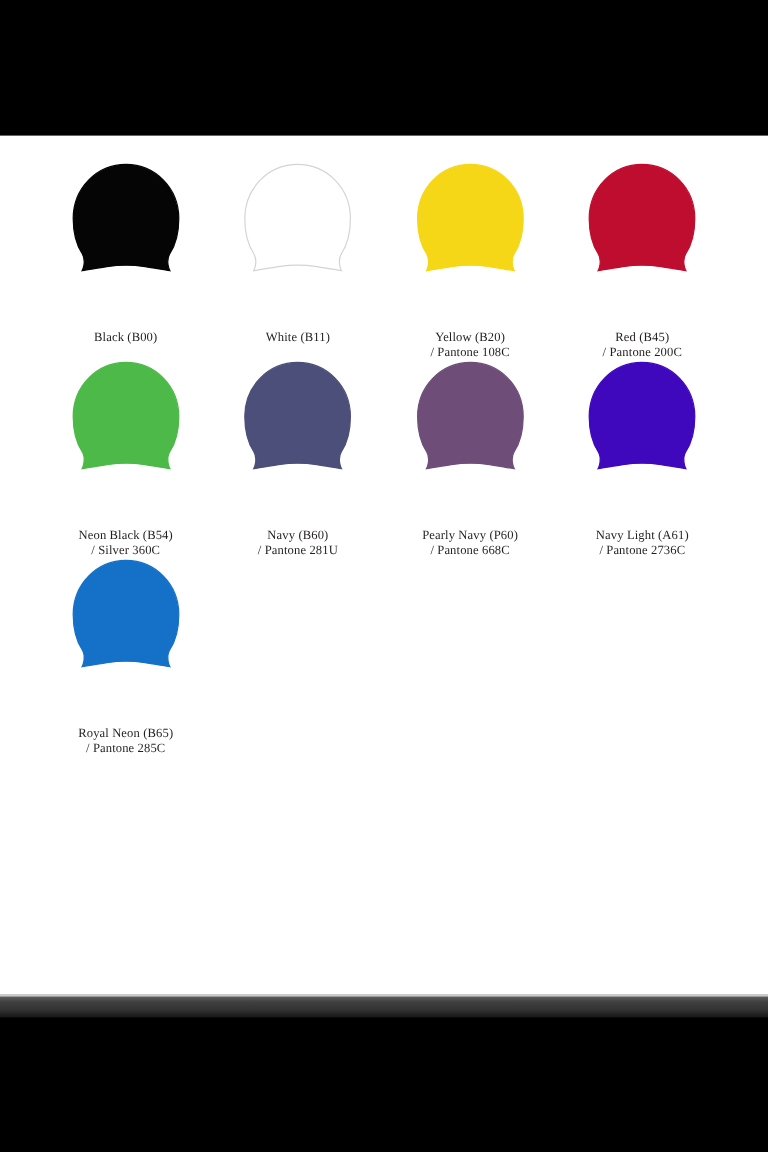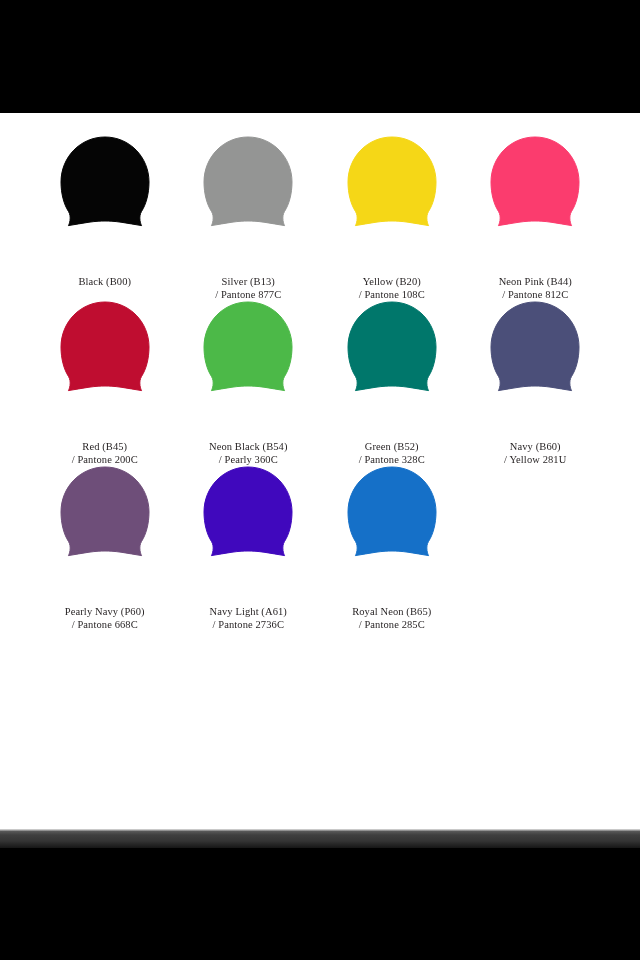--- a/index.html
+++ b/index.html
@@ -119,72 +119,56 @@
           <div class="cap-wrap">
             <svg viewBox="0 0 100 92">
               <path d="M50,2 C74.5,2 94,22 94,47 C94,59 91,69.5 86.5,76.5 C85,79 84.5,82 85,85.5 C85.4,88 86,89.5 86.6,90.6 C80,89.6 73,88.2 66,87.2 C59,86.2 54,86 50,86 C46,86 41,86.2 34,87.2 C27,88.2 20,89.6 13.4,90.6 C14,89.5 14.6,88 15,85.5 C15.5,82 15,79 13.5,76.5 C9,69.5 6,59 6,47 C6,22 25.5,2 50,2 Z" fill="#050505" stroke="#050505" stroke-width="1"></path>
             </svg>
           </div>
           <div class="label"><span>Black (B00)</span></div>
         </div>
         <div class="cell">
           <div class="cap-wrap">
             <svg viewBox="0 0 100 92">
-              <path d="M50,2 C74.5,2 94,22 94,47 C94,59 91,69.5 86.5,76.5 C85,79 84.5,82 85,85.5 C85.4,88 86,89.5 86.6,90.6 C80,89.6 73,88.2 66,87.2 C59,86.2 54,86 50,86 C46,86 41,86.2 34,87.2 C27,88.2 20,89.6 13.4,90.6 C14,89.5 14.6,88 15,85.5 C15.5,82 15,79 13.5,76.5 C9,69.5 6,59 6,47 C6,22 25.5,2 50,2 Z" fill="#949594" stroke="#949594" stroke-width="1"></path>
+              <path d="M50,2 C74.5,2 94,22 94,47 C94,59 91,69.5 86.5,76.5 C85,79 84.5,82 85,85.5 C85.4,88 86,89.5 86.6,90.6 C80,89.6 73,88.2 66,87.2 C59,86.2 54,86 50,86 C46,86 41,86.2 34,87.2 C27,88.2 20,89.6 13.4,90.6 C14,89.5 14.6,88 15,85.5 C15.5,82 15,79 13.5,76.5 C9,69.5 6,59 6,47 C6,22 25.5,2 50,2 Z" fill="#ffffff" stroke="#d4d4d4" stroke-width="1"></path>
             </svg>
           </div>
-          <div class="label"><span>Silver (B13)</span><span class="l2">/ Pantone 877C</span></div>
+          <div class="label"><span>White (B11)</span></div>
         </div>
         <div class="cell">
           <div class="cap-wrap">
             <svg viewBox="0 0 100 92">
               <path d="M50,2 C74.5,2 94,22 94,47 C94,59 91,69.5 86.5,76.5 C85,79 84.5,82 85,85.5 C85.4,88 86,89.5 86.6,90.6 C80,89.6 73,88.2 66,87.2 C59,86.2 54,86 50,86 C46,86 41,86.2 34,87.2 C27,88.2 20,89.6 13.4,90.6 C14,89.5 14.6,88 15,85.5 C15.5,82 15,79 13.5,76.5 C9,69.5 6,59 6,47 C6,22 25.5,2 50,2 Z" fill="#f5d717" stroke="#f5d717" stroke-width="1"></path>
             </svg>
           </div>
           <div class="label"><span>Yellow (B20)</span><span class="l2">/ Pantone 108C</span></div>
-        </div>
-        <div class="cell">
-          <div class="cap-wrap">
-            <svg viewBox="0 0 100 92">
-              <path d="M50,2 C74.5,2 94,22 94,47 C94,59 91,69.5 86.5,76.5 C85,79 84.5,82 85,85.5 C85.4,88 86,89.5 86.6,90.6 C80,89.6 73,88.2 66,87.2 C59,86.2 54,86 50,86 C46,86 41,86.2 34,87.2 C27,88.2 20,89.6 13.4,90.6 C14,89.5 14.6,88 15,85.5 C15.5,82 15,79 13.5,76.5 C9,69.5 6,59 6,47 C6,22 25.5,2 50,2 Z" fill="#fb3c6e" stroke="#fb3c6e" stroke-width="1"></path>
-            </svg>
-          </div>
-          <div class="label"><span>Neon Pink (B44)</span><span class="l2">/ Pantone 812C</span></div>
         </div>
         <div class="cell">
           <div class="cap-wrap">
             <svg viewBox="0 0 100 92">
               <path d="M50,2 C74.5,2 94,22 94,47 C94,59 91,69.5 86.5,76.5 C85,79 84.5,82 85,85.5 C85.4,88 86,89.5 86.6,90.6 C80,89.6 73,88.2 66,87.2 C59,86.2 54,86 50,86 C46,86 41,86.2 34,87.2 C27,88.2 20,89.6 13.4,90.6 C14,89.5 14.6,88 15,85.5 C15.5,82 15,79 13.5,76.5 C9,69.5 6,59 6,47 C6,22 25.5,2 50,2 Z" fill="#bf0d30" stroke="#bf0d30" stroke-width="1"></path>
             </svg>
           </div>
           <div class="label"><span>Red (B45)</span><span class="l2">/ Pantone 200C</span></div>
         </div>
         <div class="cell">
           <div class="cap-wrap">
             <svg viewBox="0 0 100 92">
               <path d="M50,2 C74.5,2 94,22 94,47 C94,59 91,69.5 86.5,76.5 C85,79 84.5,82 85,85.5 C85.4,88 86,89.5 86.6,90.6 C80,89.6 73,88.2 66,87.2 C59,86.2 54,86 50,86 C46,86 41,86.2 34,87.2 C27,88.2 20,89.6 13.4,90.6 C14,89.5 14.6,88 15,85.5 C15.5,82 15,79 13.5,76.5 C9,69.5 6,59 6,47 C6,22 25.5,2 50,2 Z" fill="#4cb948" stroke="#4cb948" stroke-width="1"></path>
             </svg>
           </div>
-          <div class="label"><span>Neon Black (B54)</span><span class="l2">/ Pearly 360C</span></div>
-        </div>
-        <div class="cell">
-          <div class="cap-wrap">
-            <svg viewBox="0 0 100 92">
-              <path d="M50,2 C74.5,2 94,22 94,47 C94,59 91,69.5 86.5,76.5 C85,79 84.5,82 85,85.5 C85.4,88 86,89.5 86.6,90.6 C80,89.6 73,88.2 66,87.2 C59,86.2 54,86 50,86 C46,86 41,86.2 34,87.2 C27,88.2 20,89.6 13.4,90.6 C14,89.5 14.6,88 15,85.5 C15.5,82 15,79 13.5,76.5 C9,69.5 6,59 6,47 C6,22 25.5,2 50,2 Z" fill="#00776b" stroke="#00776b" stroke-width="1"></path>
-            </svg>
-          </div>
-          <div class="label"><span>Green (B52)</span><span class="l2">/ Pantone 328C</span></div>
+          <div class="label"><span>Neon Black (B54)</span><span class="l2">/ Silver 360C</span></div>
         </div>
         <div class="cell">
           <div class="cap-wrap">
             <svg viewBox="0 0 100 92">
               <path d="M50,2 C74.5,2 94,22 94,47 C94,59 91,69.5 86.5,76.5 C85,79 84.5,82 85,85.5 C85.4,88 86,89.5 86.6,90.6 C80,89.6 73,88.2 66,87.2 C59,86.2 54,86 50,86 C46,86 41,86.2 34,87.2 C27,88.2 20,89.6 13.4,90.6 C14,89.5 14.6,88 15,85.5 C15.5,82 15,79 13.5,76.5 C9,69.5 6,59 6,47 C6,22 25.5,2 50,2 Z" fill="#4b4f79" stroke="#4b4f79" stroke-width="1"></path>
             </svg>
           </div>
-          <div class="label"><span>Navy (B60)</span><span class="l2">/ Yellow 281U</span></div>
+          <div class="label"><span>Navy (B60)</span><span class="l2">/ Pantone 281U</span></div>
         </div>
         <div class="cell">
           <div class="cap-wrap">
             <svg viewBox="0 0 100 92">
               <path d="M50,2 C74.5,2 94,22 94,47 C94,59 91,69.5 86.5,76.5 C85,79 84.5,82 85,85.5 C85.4,88 86,89.5 86.6,90.6 C80,89.6 73,88.2 66,87.2 C59,86.2 54,86 50,86 C46,86 41,86.2 34,87.2 C27,88.2 20,89.6 13.4,90.6 C14,89.5 14.6,88 15,85.5 C15.5,82 15,79 13.5,76.5 C9,69.5 6,59 6,47 C6,22 25.5,2 50,2 Z" fill="#6e4e79" stroke="#6e4e79" stroke-width="1"></path>
             </svg>
           </div>
           <div class="label"><span>Pearly Navy (P60)</span><span class="l2">/ Pantone 668C</span></div>
         </div>
         <div class="cell">

